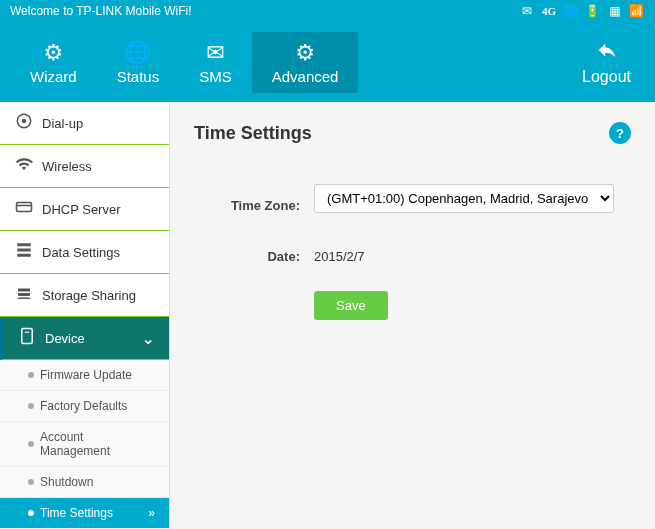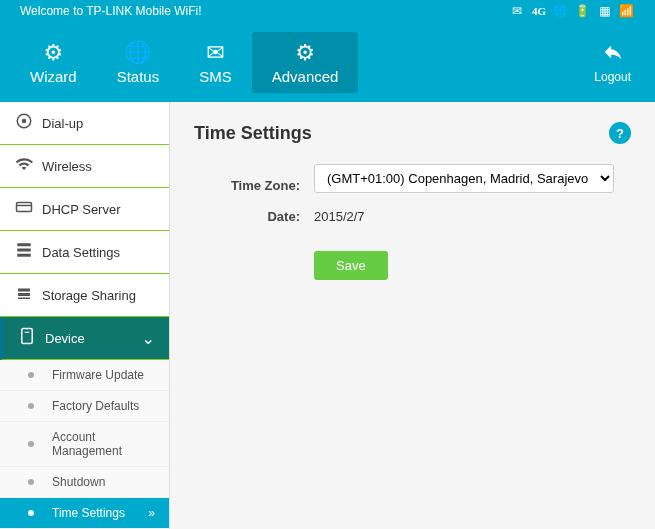--- a/index.html
+++ b/index.html
@@ -3,21 +3,21 @@
   <meta charset="utf-8">
   <style>
     * { box-sizing: border-box; margin: 0; padding: 0; }
     body { font-family: Arial, sans-serif; font-size: 13px; width: 655px; height: 529px; overflow: hidden; background: #f0f0f0; }
 
     
     .top-banner {
       background: #00aacc;
       color: white;
       font-size: 12px;
-      padding: 4px 20px;
+      padding: 4px 10px;
       display: flex;
       align-items: center;
       justify-content: space-between;
       height: 22px;
     }
     .top-banner-icons { display: flex; gap: 6px; align-items: center; }
     .top-banner-icon { width: 16px; height: 16px; display: inline-flex; align-items: center; justify-content: center; }
 
     
     .header {
@@ -92,21 +92,21 @@
     .sidebar-item .chevron { font-size: 16px; }
 
     .sub-items { background: #f9f9f9; }
     .sub-item {
       display: flex;
       align-items: center;
       padding: 8px 14px 8px 28px;
       cursor: pointer;
       color: #555;
       border-bottom: 1px solid #eee;
-      gap: 18px;
+      gap: 6px;
       font-size: 12px;
     }
     .sub-item.active {
       background: #00aacc;
       color: white;
     }
     .sub-item .dot { width: 6px; height: 6px; border-radius: 50%; background: #aaa; flex-shrink: 0; }
     .sub-item.active .dot { background: white; }
     .sub-item .arrow { margin-left: auto; font-size: 12px; }
 
@@ -129,21 +129,21 @@
       background: #00aacc;
       color: white;
       border-radius: 50%;
       display: flex; align-items: center; justify-content: center;
       font-weight: bold; font-size: 13px; cursor: pointer;
     }
 
     .form-table { width: 100%; }
     .form-row { display: flex; align-items: flex-end; margin-bottom: 16px; }
     .form-label { width: 120px; font-weight: bold; color: #444; font-size: 13px; text-align: right; padding-right: 14px; flex-shrink: 0; }
-    .form-value { flex: 1; color: #333; font-size: 13px; }
+    .form-value { flex: 1; color: #333; font-size: 13px; margin-top: 20px; }
     .form-select {
       width: 300px;
       padding: 5px 8px;
       border: 1px solid #ccc;
       border-radius: 3px;
       font-size: 13px;
       background: white;
       appearance: auto;
     }
 
@@ -192,21 +192,21 @@
       <span class="nav-icon">⚙</span>
       <span class="nav-label">Advanced</span>
     </div>
   </div>
   <div class="logout-btn">
     <span class="logout-icon">
       <svg width="22" height="22" viewBox="0 0 24 24" fill="white">
           <path d="M10 9V5l-7 7 7 7v-4.1c5 0 8.5 1.6 11 5.1-1-5-4-10-11-11z"></path>
         </svg>
     </span>
-    <span style="font-size:12px;color:white;">Logout</span>
+    <span style="font-size:16px;color:white;">Logout</span>
   </div>
 </div>
 
 <div class="main-layout">
 
   <div class="sidebar">
 
     <div class="sidebar-item">
       <span class="item-icon">
         <svg width="18" height="18" viewBox="0 0 24 24" fill="#555">

